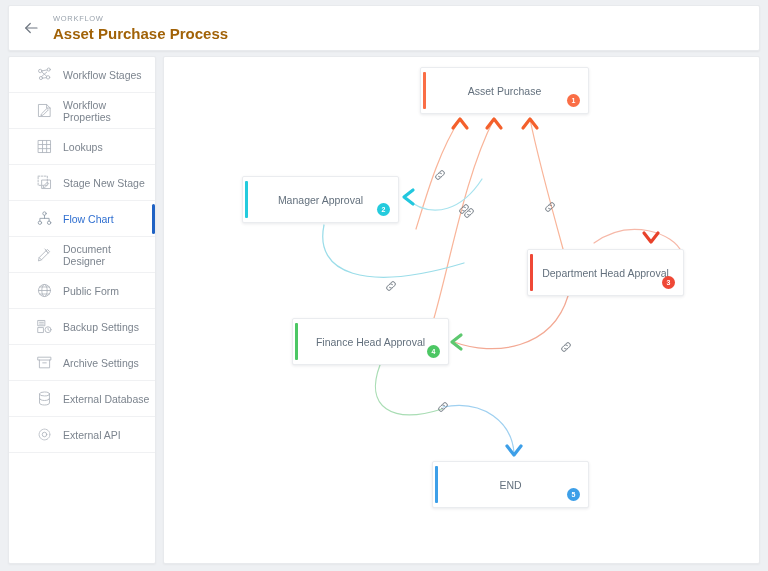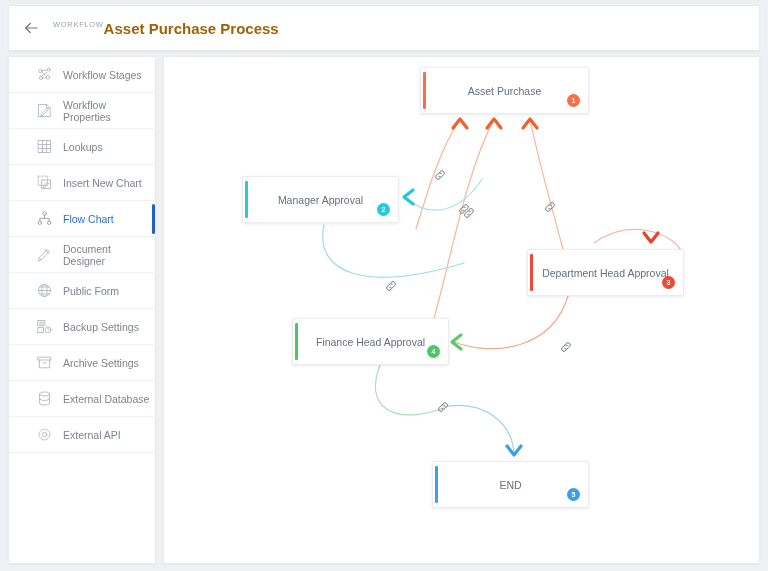--- a/index.html
+++ b/index.html
@@ -20,21 +20,21 @@
     border-radius: 2px;
     box-shadow: 0 1px 2px rgba(0,0,0,.05);
     display: flex; align-items: center;
   }
   .back-btn {
     width: 44px; height: 46px;
     display: flex; align-items: center; justify-content: center;
     cursor: pointer;
   }
   .back-btn svg { display: block; }
-  .header-text { display: flex; flex-direction: row; justify-content: center; }
+  .header-text { display: flex; flex-direction: column; justify-content: center; }
   .eyebrow {
     font-size: 7.5px; letter-spacing: .7px;
     color: #9aa3ad; text-transform: uppercase;
     line-height: 11px;
   }
   .page-title {
     font-size: 15px; font-weight: bold;
     color: #a16207; line-height: 19px;
   }
 
@@ -182,21 +182,21 @@
           <span>Lookups</span>
         </div>
         <div class="nav-item">
           <span class="nav-icon">
             <svg width="17" height="17" viewBox="0 0 24 24" stroke="currentColor" fill="none" stroke-width="1.2" stroke-linecap="round" stroke-linejoin="round">
               <rect x="3" y="3" width="13" height="13" stroke-dasharray="2.4 2"></rect>
               <rect x="8.5" y="8.5" width="12" height="12"></rect>
               <path d="M11 16.5l5-5 2 2-5 5-2.4.6z"></path>
             </svg>
           </span>
-          <span>Insert New Chart</span>
+          <span>Stage New Stage</span>
         </div>
         <div class="nav-item active">
           <span class="nav-icon">
             <svg width="17" height="17" viewBox="0 0 24 24" stroke="currentColor" fill="none" stroke-width="1.2" stroke-linecap="round" stroke-linejoin="round">
               <circle cx="12" cy="5" r="2.4"></circle>
               <circle cx="5.5" cy="18" r="2.4"></circle>
               <circle cx="18.5" cy="18" r="2.4"></circle>
               <path d="M12 7.6v4.2M5.5 15.6v-3.8h13v3.8"></path>
             </svg>
           </span>

